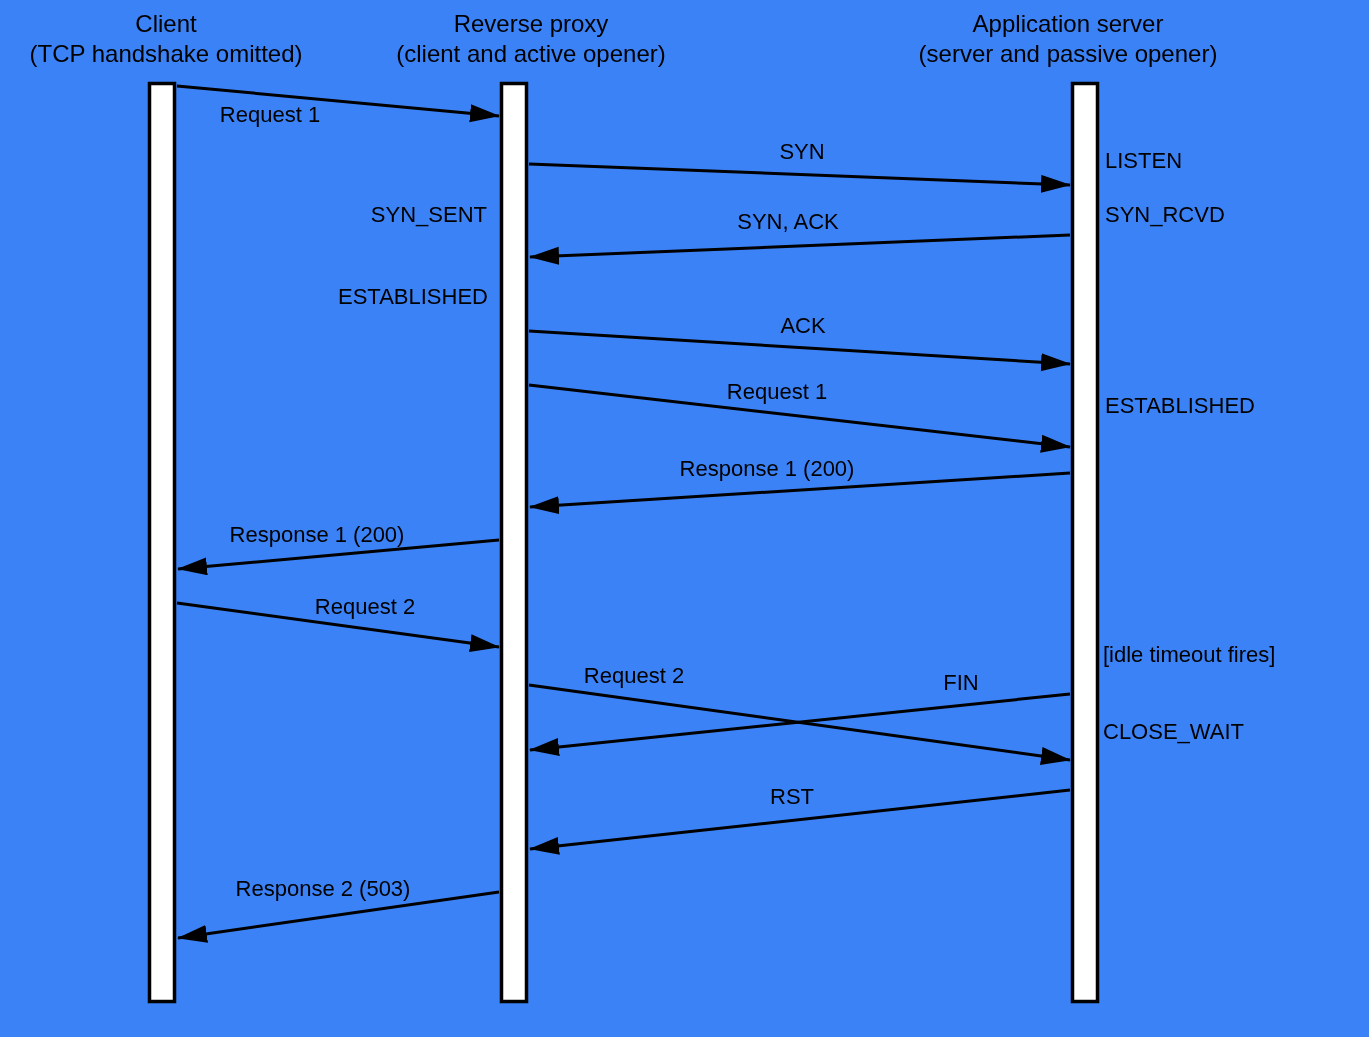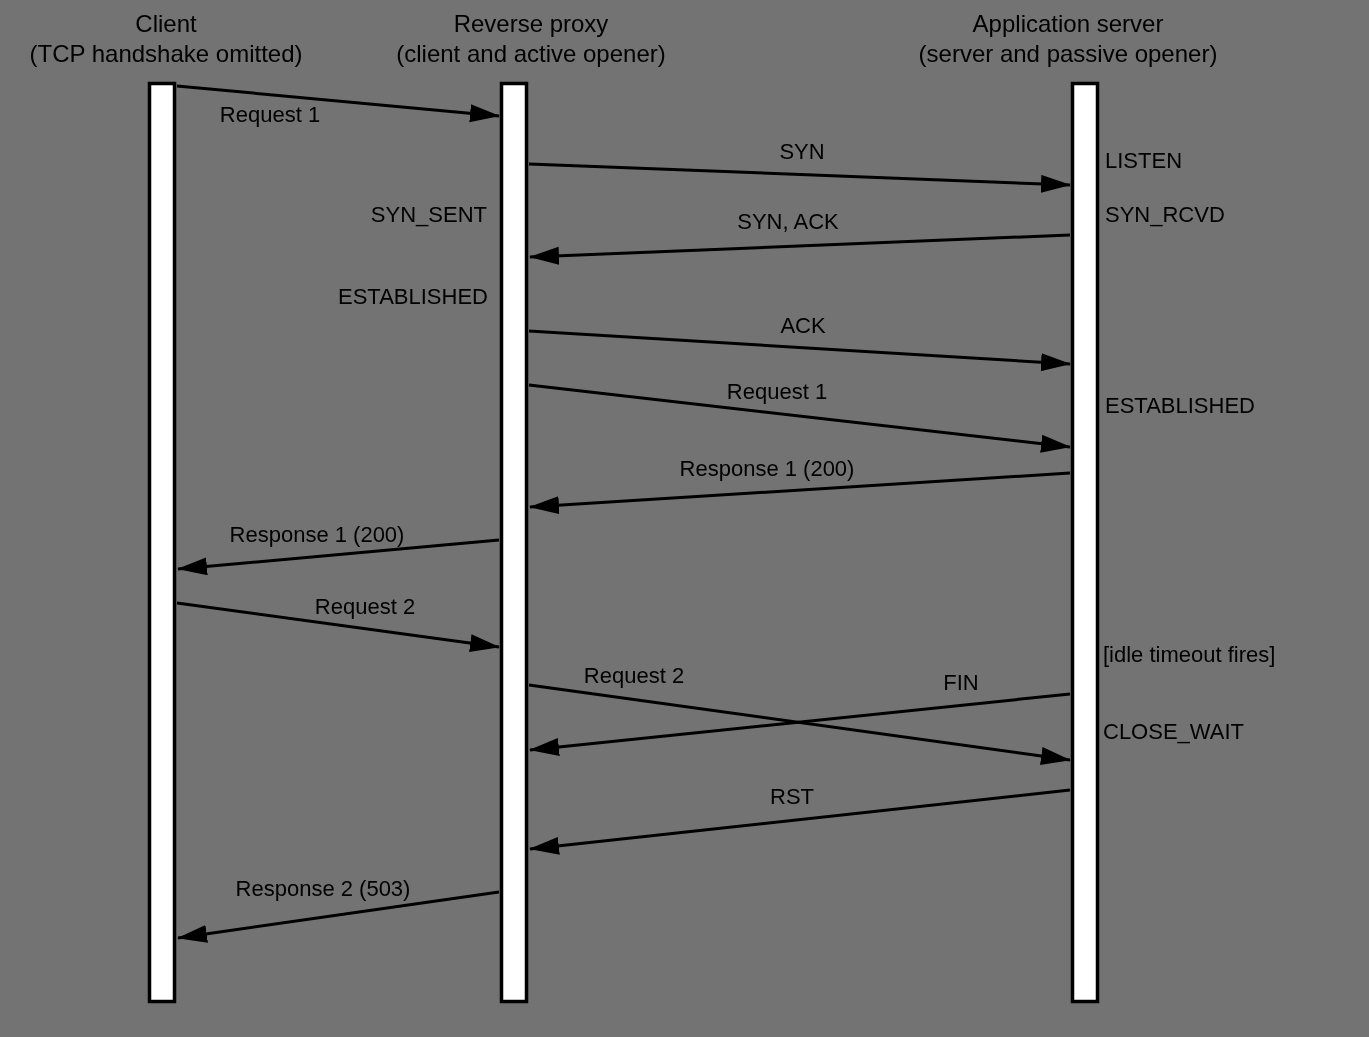--- a/index.html
+++ b/index.html
@@ -4,21 +4,21 @@
 <style>
   html, body {
     margin: 0;
     padding: 0;
     background: #ffffff;
   }
   .stage {
     position: relative;
     width: 1369px;
     height: 1037px;
-    background: #737373;
+    background: #3b82f6;
     overflow: hidden;
   }
   svg {
     display: block;
     font-family: "Liberation Sans", sans-serif;
   }
   .hdr {
     font-size: 24px;
     fill: #000000;
   }

